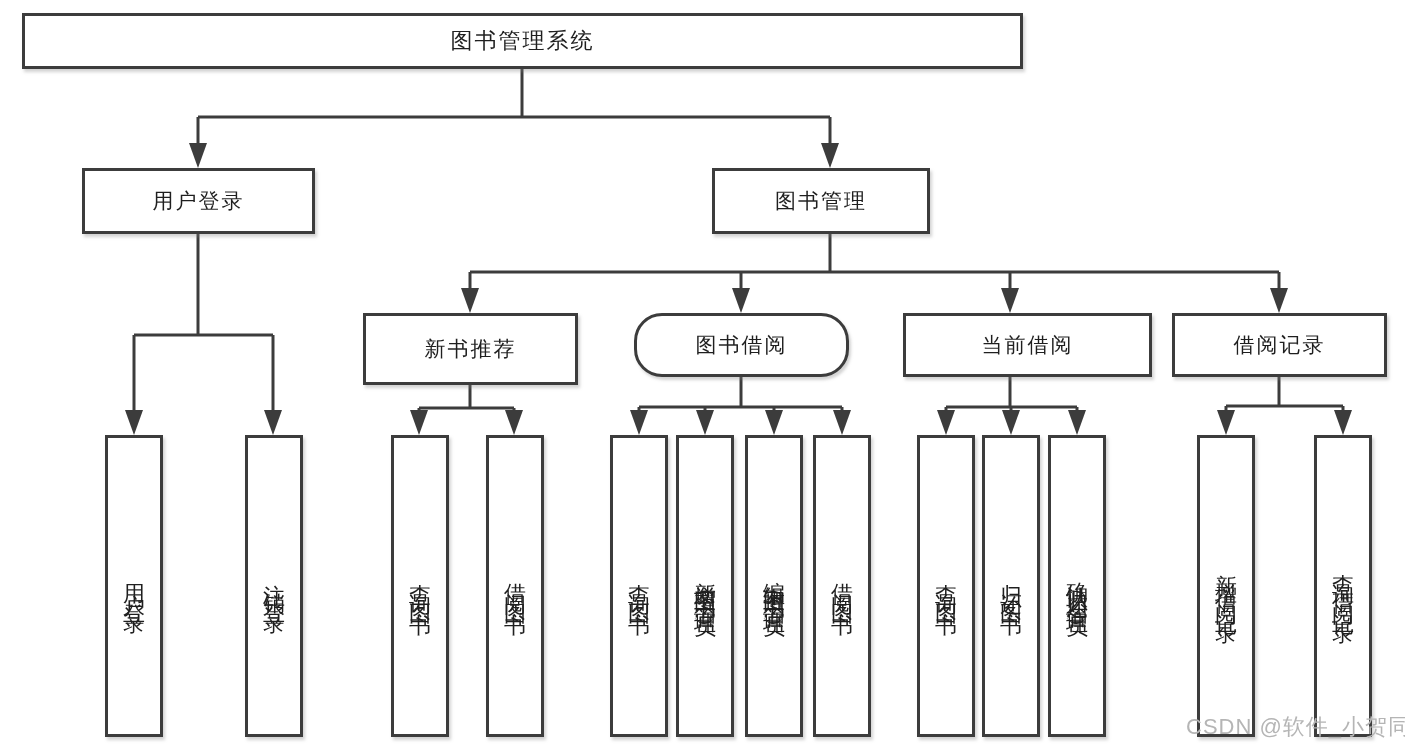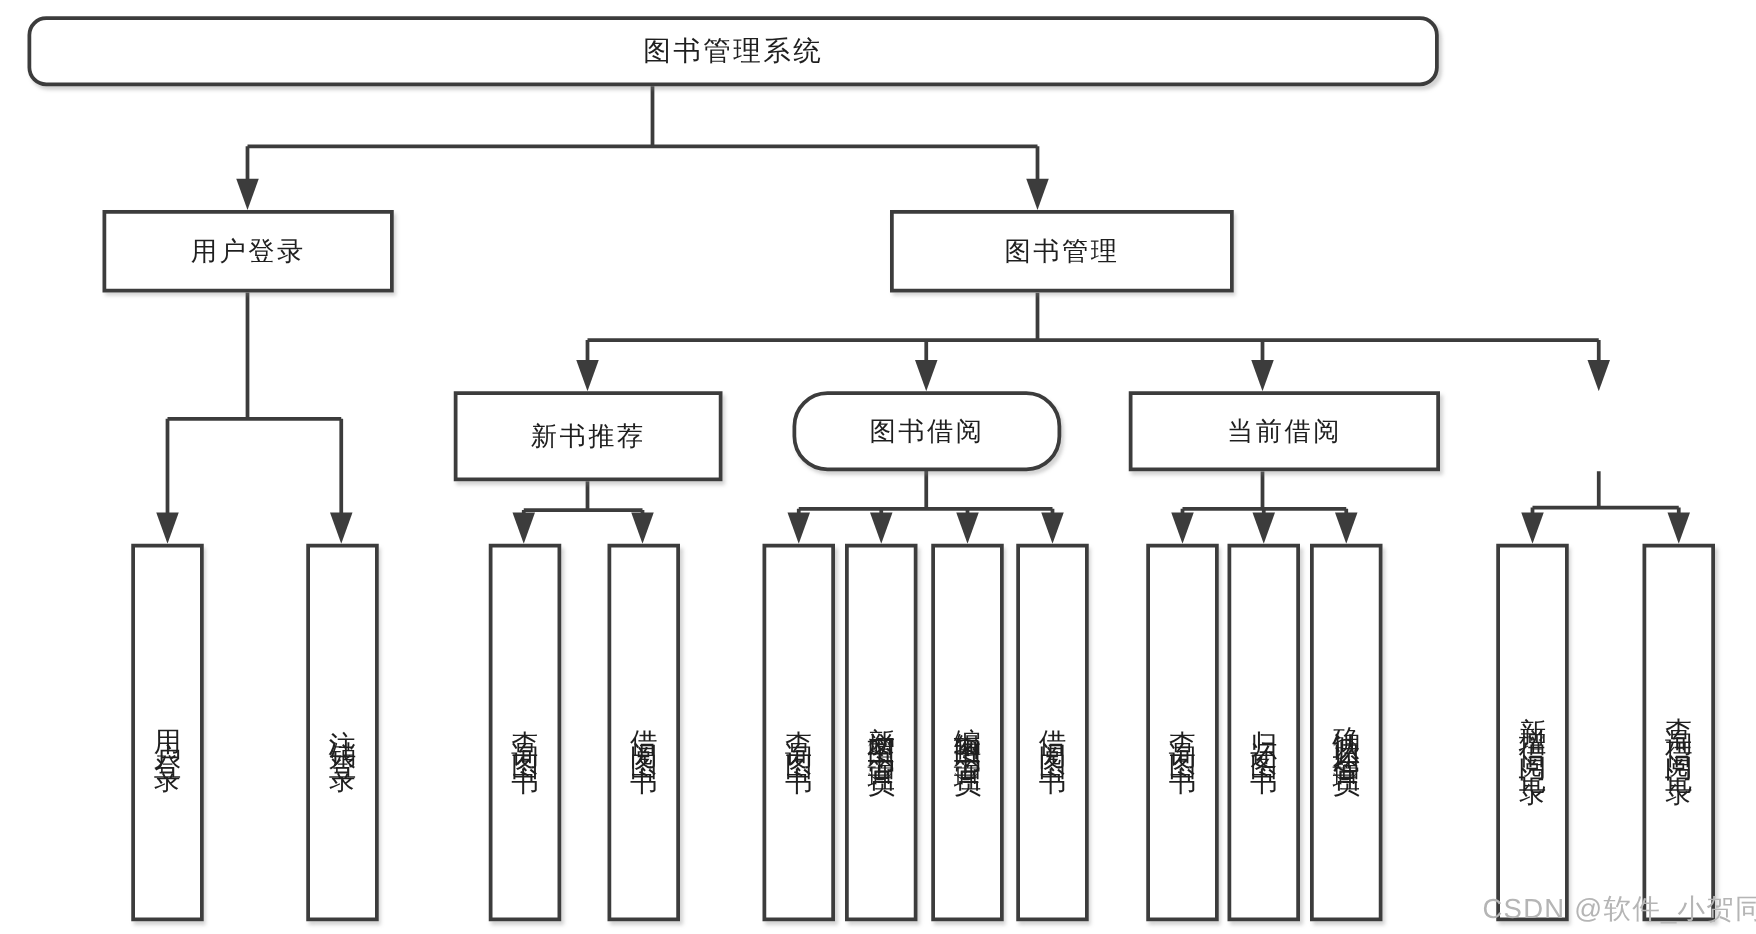--- a/index.html
+++ b/index.html
@@ -120,28 +120,29 @@
     <polygon points="1068,410 1086,410 1077,435"></polygon>
 
     <line x1="1279" y1="377" x2="1279" y2="406"></line>
     <line x1="1226" y1="406" x2="1343" y2="406"></line>
     <line x1="1226" y1="406" x2="1226" y2="412"></line>
     <polygon points="1217,410 1235,410 1226,435"></polygon>
     <line x1="1343" y1="406" x2="1343" y2="412"></line>
     <polygon points="1334,410 1352,410 1343,435"></polygon>
   </svg>
 
-  <div class="hbox root" style="left:22px; top:13px; width:1129px; height:56px;border-radius:15px;">图书管理系统</div>
+  <div class="hbox root" style="left:22px; top:13px; width:1001px; height:56px;">图书管理系统</div>
 
   <div class="hbox" style="left:82px; top:168px; width:233px; height:66px;">用户登录</div>
-  <div class="hbox" style="left:712px; top:168px; width:275px; height:66px;">图书管理</div>
+  <div class="hbox" style="left:712px; top:168px; width:218px; height:66px;">图书管理</div>
 
   <div class="hbox" style="left:363px; top:313px; width:215px; height:72px;">新书推荐</div>
   <div class="hbox" style="left:634px; top:313px; width:215px; height:64px;border-radius:28px;">图书借阅</div>
   <div class="hbox" style="left:903px; top:313px; width:249px; height:64px;">当前借阅</div>
+  <div class="hbox" style="left:1172px; top:313px; width:215px; height:64px;">借阅记录</div>
 
   <div class="vbox" style="left:105px;">
     <span>用户登录</span>
   </div>
   <div class="vbox" style="left:245px;">
     <span>注销登录</span>
   </div>
 
   <div class="vbox" style="left:391px;">
     <span>查询图书</span>

